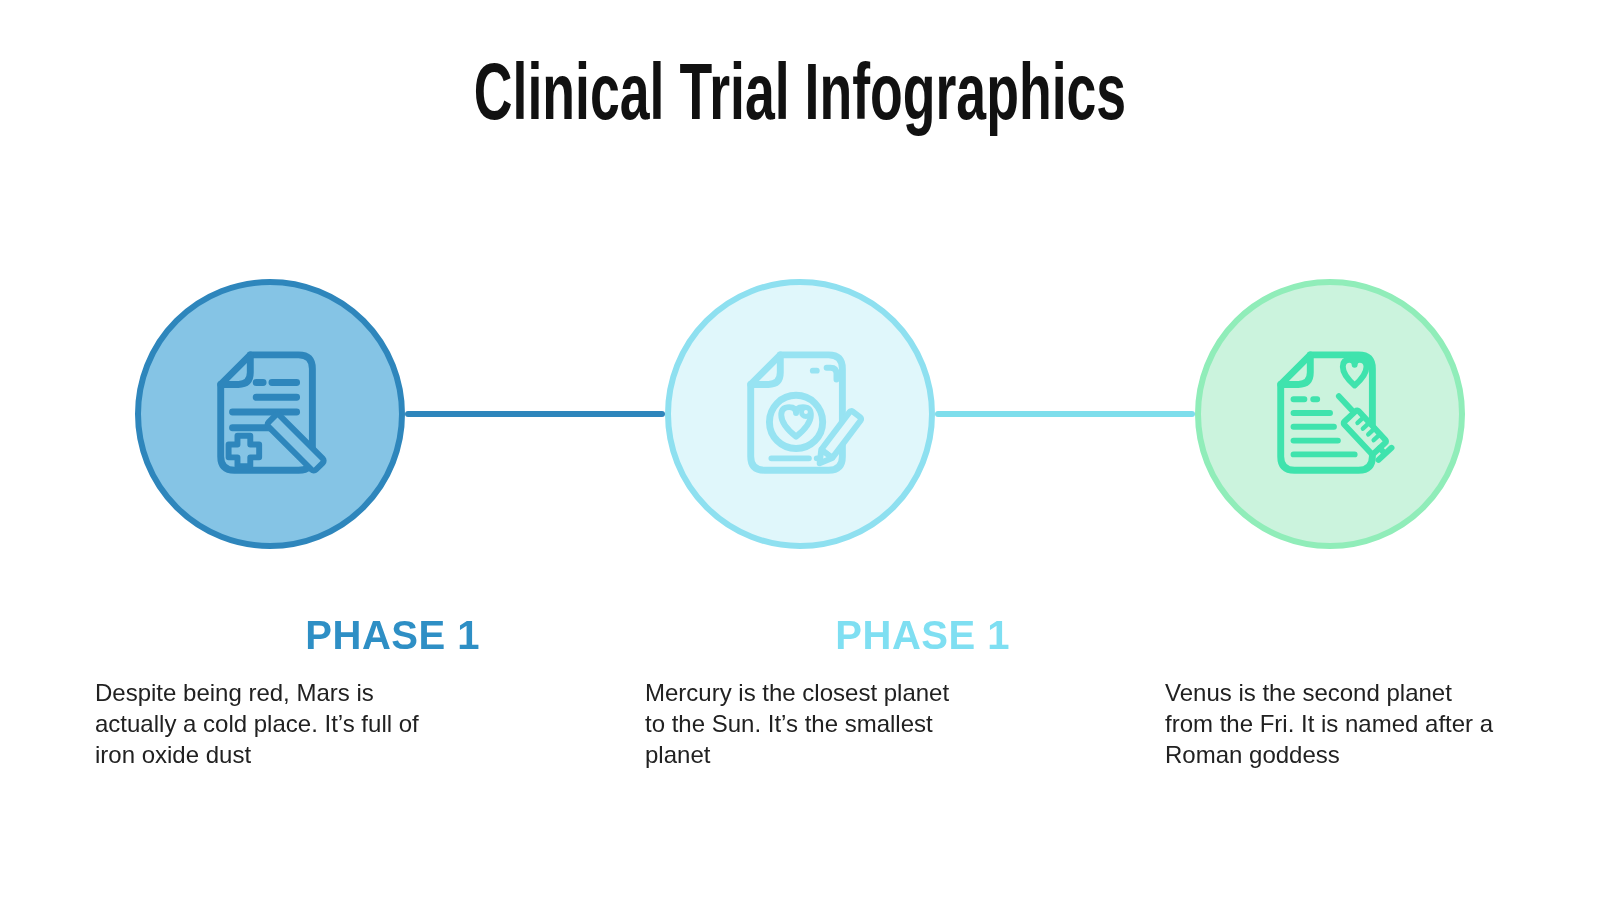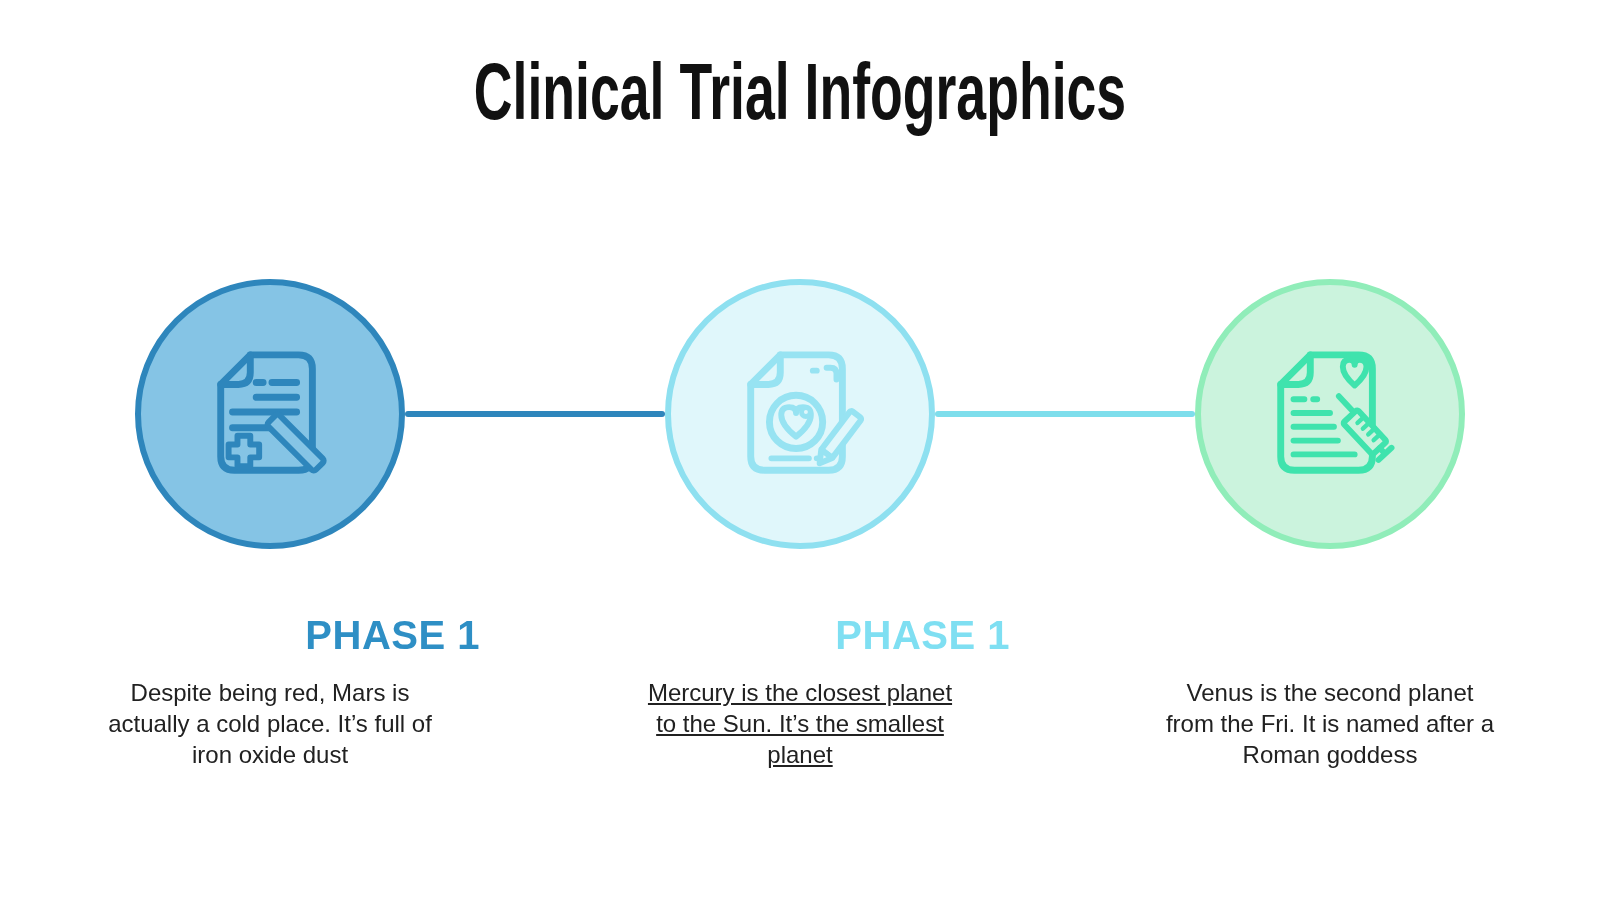--- a/index.html
+++ b/index.html
@@ -44,26 +44,25 @@
 
   .phase-label {
     position:absolute; top:334px; left:0; width:100%;
     text-align:right;
     font-size:40px; font-weight:700; letter-spacing:0.5px;
     color:var(--label);
   }
 
   .phase-desc {
     position:absolute; top:398px; left:50%; transform:translateX(-50%);
-    text-align:center;
     font-size:24px; line-height:31px;
     color:var(--body, #212121);
   }
   .phase-1 .phase-desc { width:350px; }
-  .phase-2 .phase-desc { width:310px;text-decoration:underline; }
+  .phase-2 .phase-desc { width:310px; }
   .phase-3 .phase-desc { width:330px; }
 </style>
 </head>
 <body style="background: rgb(255, 255, 255); --body: #212121;">
 
 <div class="canvas">
 
   <h1 class="title" style="color: rgb(17, 17, 17);">Clinical Trial Infographics</h1>
 
   <div class="connector connector-1" style="background: rgb(46, 134, 188);"></div>

